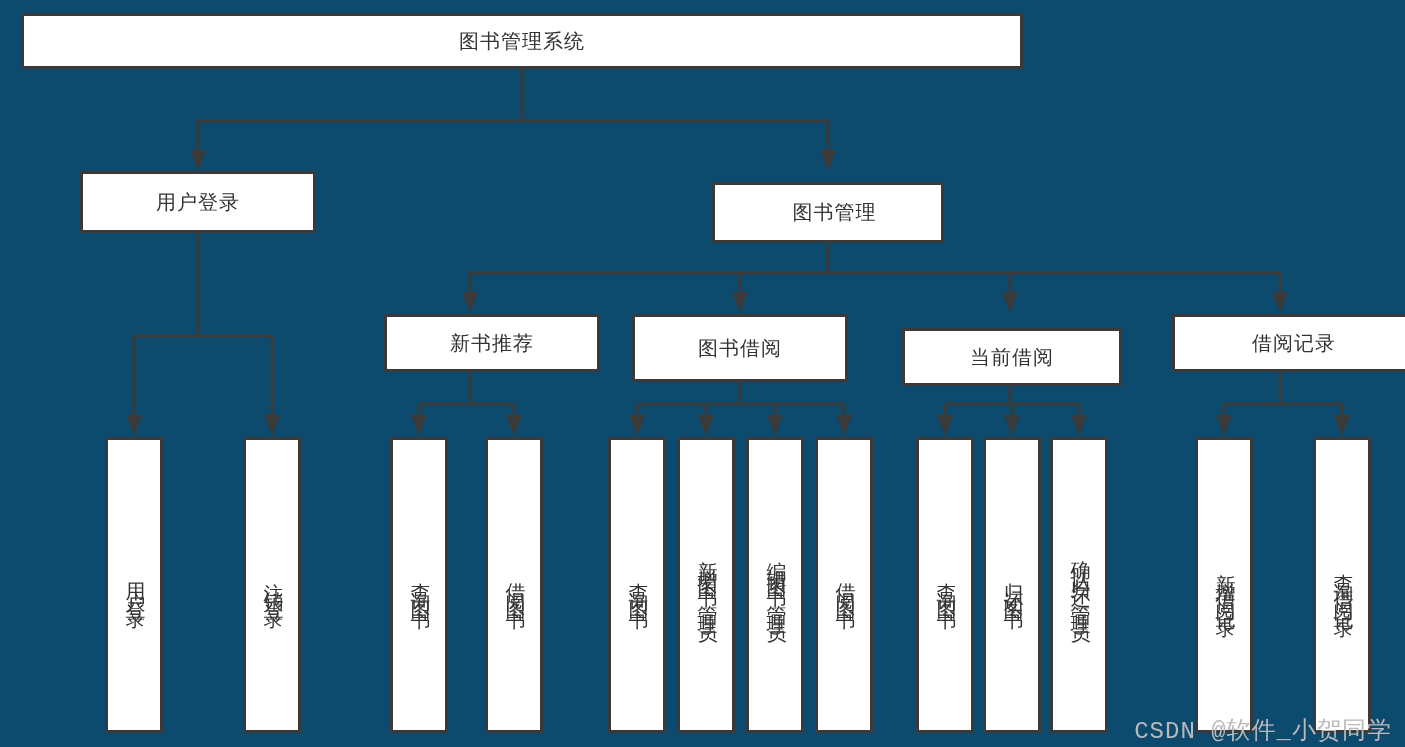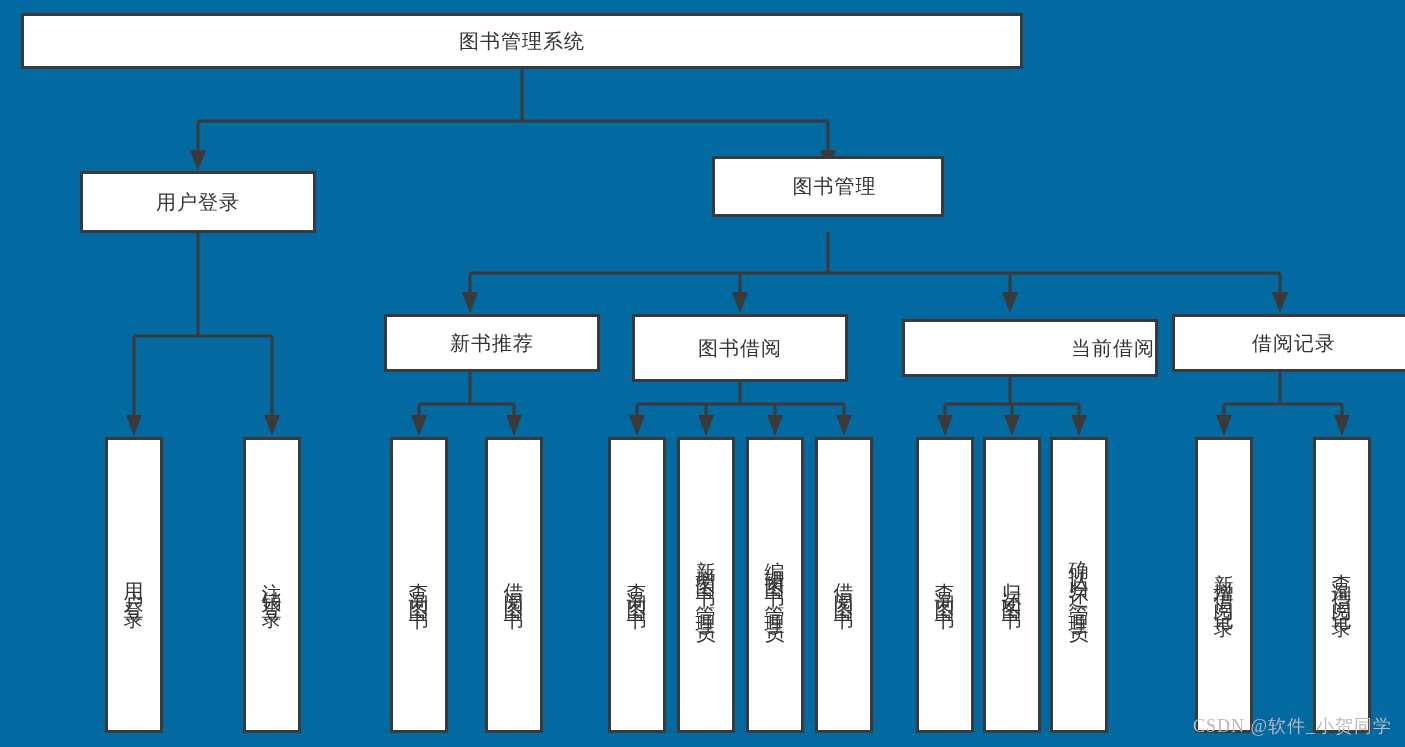--- a/index.html
+++ b/index.html
@@ -5,23 +5,23 @@
   :root{
     --line:#3a3a3a;
     --text:#333333;
     --wm:#b9b9be;
   }
   html,body{margin:0;padding:0;background:#ffffff;}
   #canvas{
     position:relative;
     width:1405px;
     height:747px;
-    background:#0369a1;
+    background:#0c4a6e;
     overflow:hidden;
-    font-family:Liberation Serif, serif;
+    font-family:Liberation Mono, monospace;
     color:var(--text);
   }
   #connector-layer{
     position:absolute;
     left:0;top:0;
     width:1405px;height:747px;
     pointer-events:none;
   }
   .box{
     position:absolute;
@@ -42,44 +42,44 @@
     writing-mode:vertical-rl;
     text-orientation:upright;
     font-size:20px;
     letter-spacing:9px;
     line-height:1.1;
     color:var(--text);
   }
   
   #node-root        {left:21px;  top:13px;  width:1002px; height:56px;}
   #node-user-login  {left:80px;  top:171px; width:236px;  height:62px;}
-  #node-book-mgmt   {left:712px; top:156px; width:232px;  height:61px;padding-left:13px;}
+  #node-book-mgmt   {left:712px; top:182px; width:232px;  height:61px;padding-left:13px;}
   #node-new-book    {left:384px; top:314px; width:216px;  height:58px;}
   #node-book-borrow {left:632px; top:314px; width:216px;  height:68px;}
-  #node-current     {left:902px; top:319px; width:256px;  height:58px;justify-content:flex-end;}
+  #node-current     {left:902px; top:328px; width:220px;  height:58px;}
   #node-records     {left:1172px;top:314px; width:244px;  height:58px;}
   .leaf{top:437px;width:58px;height:296px;}
   #leaf-1 {left:105px;}
   #leaf-2 {left:243px;}
   #leaf-3 {left:390px;}
   #leaf-4 {left:485px;}
   #leaf-5 {left:608px;}
   #leaf-6 {left:677px;}
   #leaf-7 {left:746px;}
   #leaf-8 {left:815px;}
   #leaf-9 {left:916px;}
   #leaf-10{left:983px;}
   #leaf-11{left:1050px;}
   #leaf-12{left:1195px;}
   #leaf-13{left:1313px;}
   #watermark{
     position:absolute;
     right:13px;
     top:714px;
-    font-size:18px;
+    font-size:24px;
     color:var(--wm);
     letter-spacing:1px;
     white-space:nowrap;
     z-index:5;
   }
   .cline{stroke:var(--line);stroke-width:3;fill:none;}
   .carrow{fill:var(--line);stroke:none;}
 </style>
 </head>
 <body>

